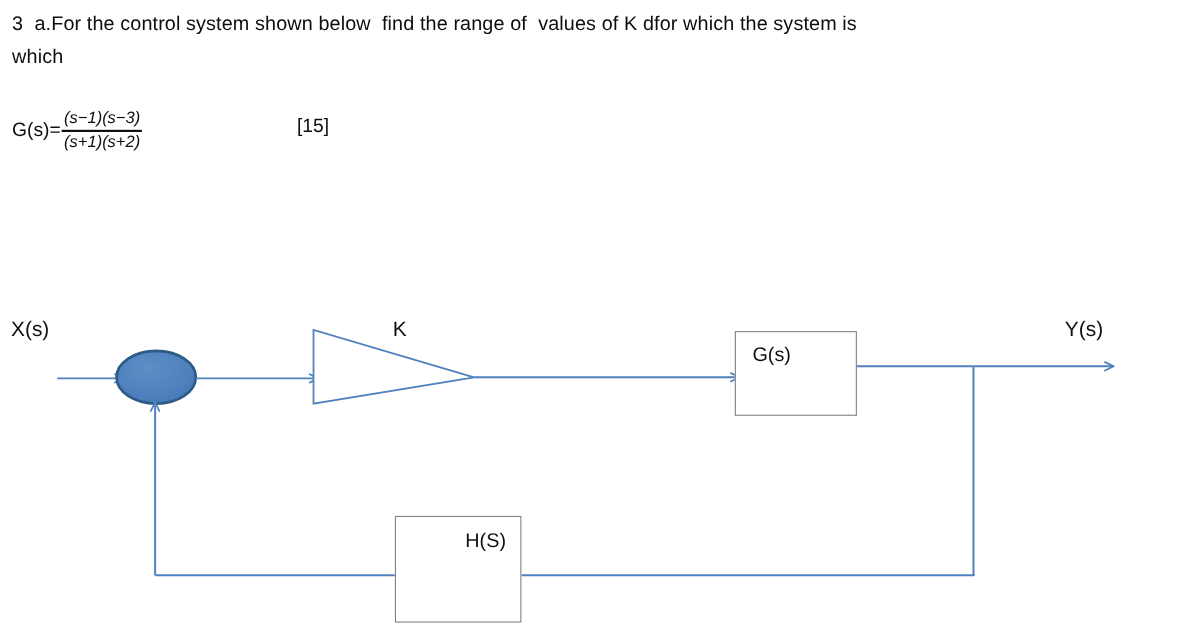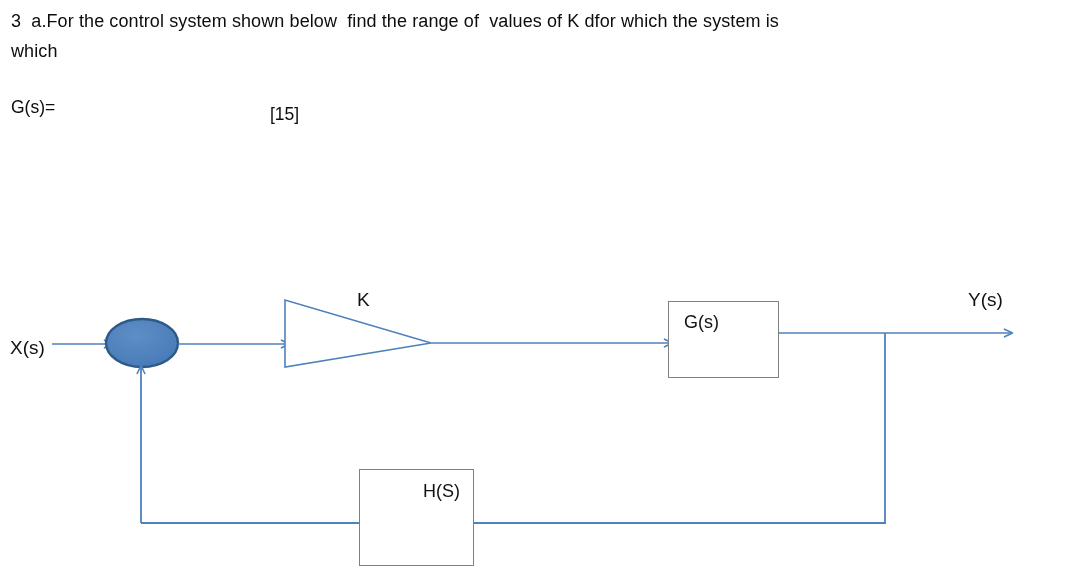--- a/index.html
+++ b/index.html
@@ -80,21 +80,21 @@
     top: 0;
     width: 1080px;
     height: 576px;
   }
   .diag-label {
     position: absolute;
     font-size: 19px;
     color: #111;
     white-space: nowrap;
   }
-  #label-xs { left: 10px; top: 289px; margin-top: 48px; }
+  #label-xs { left: 10px; top: 289px; }
   #label-ys { left: 968px; top: 289px; }
   #label-k  { left: 357px; top: 289px; }
   #label-gs { left: 684px; top: 312px; font-size: 18px; }
   #label-hs { left: 376px; top: 481px; font-size: 18px; margin-left: 47px; }
 
   
   .proc-block {
     position: absolute;
     background: #ffffff;
     border: 1.2px solid #808080;
@@ -104,20 +104,25 @@
   #hs-block { left: 359px; top: 469px; width: 115px; height: 97px; }
 </style>
 </head>
 <body>
 
 <div class="qtext" id="question-line-1">3  a.For the control system shown below  find the range of  values of K dfor which the system is</div>
 <div class="qtext" id="question-line-2">which</div>
 
 <div id="transfer-function">
   <span class="lhs">G(s)=</span>
+  <span class="fraction">
+    <span class="numer">(s−1)(s−3)</span>
+    <span class="rule"></span>
+    <span class="denom">(s+1)(s+2)</span>
+  </span>
 </div>
 <div id="marks">[15]</div>
 
 <svg id="block-diagram" viewBox="0 0 1080 576">
   <defs>
     <marker id="arrowOpen" markerWidth="12" markerHeight="12" refX="9.5" refY="5" orient="auto" markerUnits="userSpaceOnUse">
       <path d="M 2,1.2 L 10,5 L 2,8.8" fill="none" stroke="#4f81bd" stroke-width="1.6" stroke-linecap="round" stroke-linejoin="round"></path>
     </marker>
     <marker id="arrowOpenUp" markerWidth="12" markerHeight="12" refX="9.5" refY="5" orient="auto" markerUnits="userSpaceOnUse">
       <path d="M 2,1.2 L 10,5 L 2,8.8" fill="none" stroke="#4f81bd" stroke-width="1.6" stroke-linecap="round" stroke-linejoin="round"></path>

